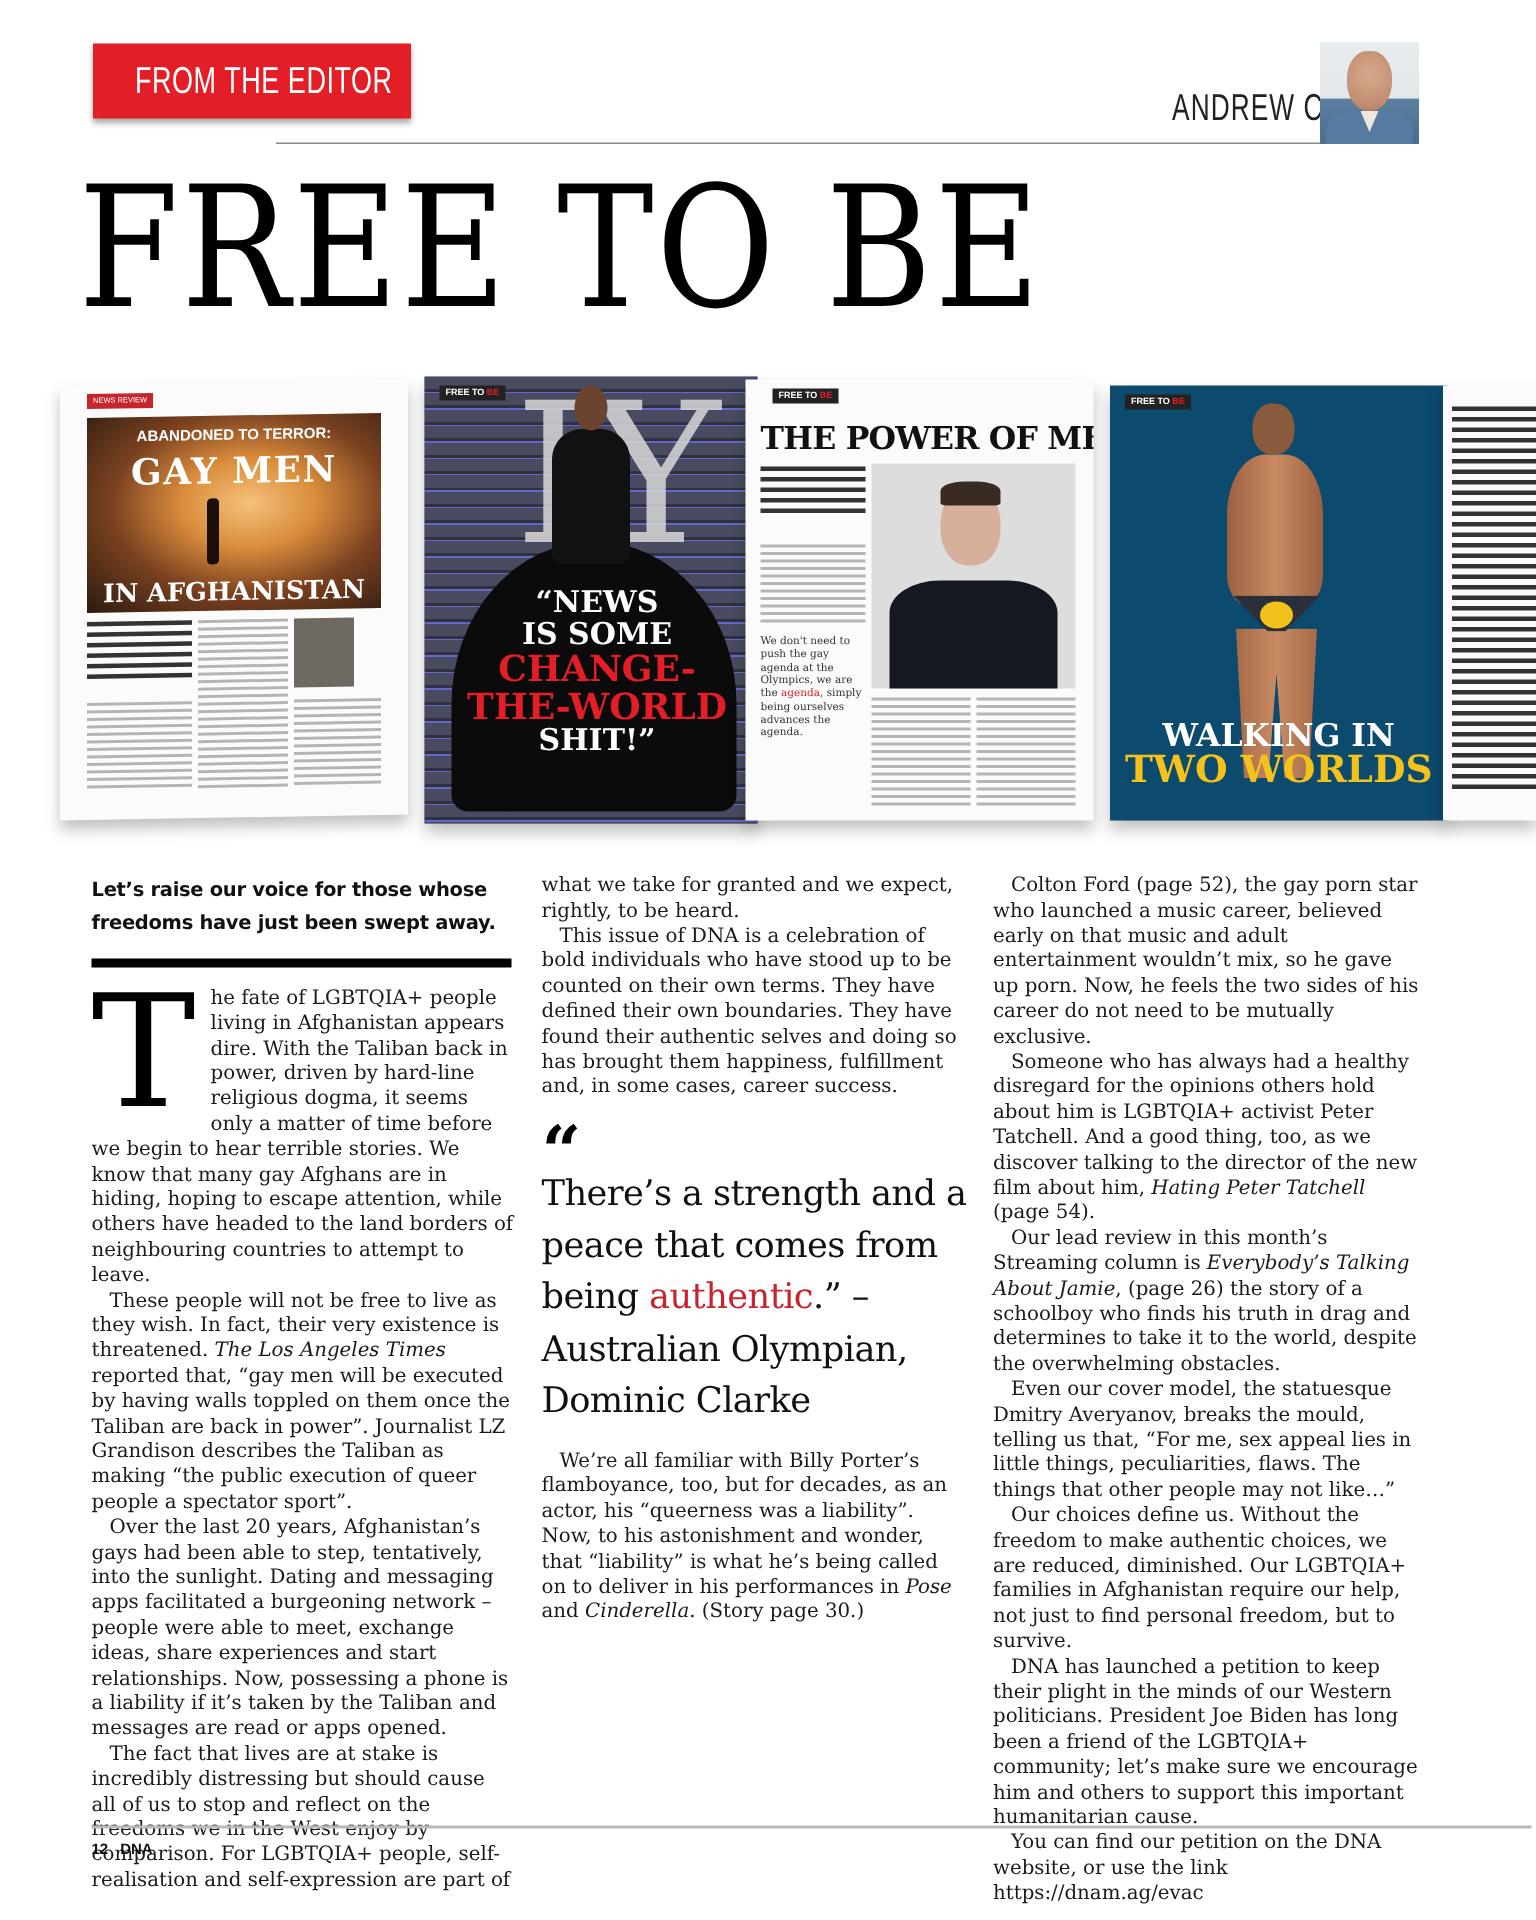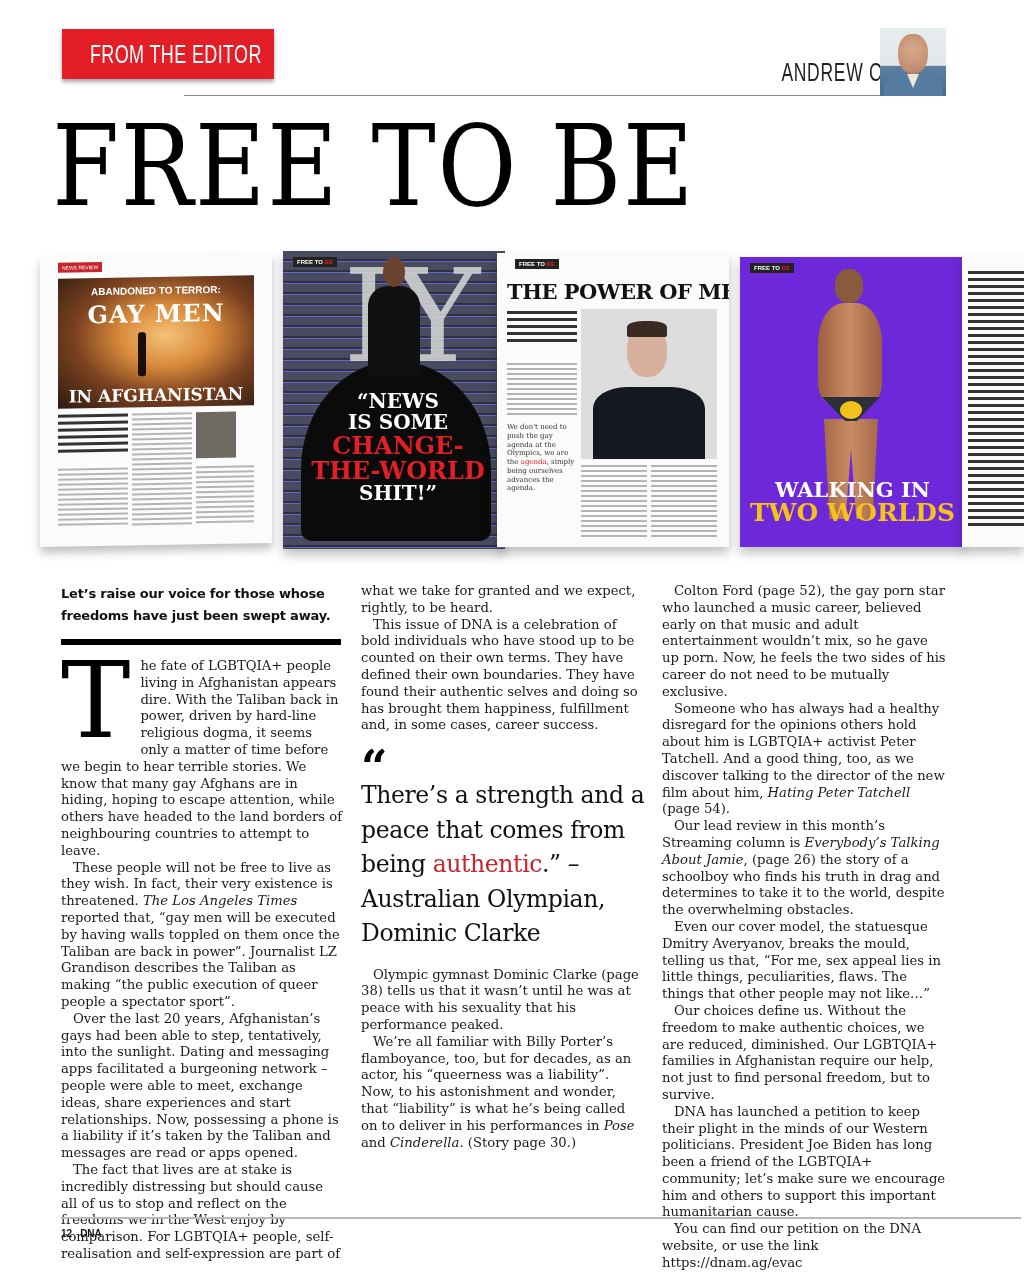--- a/index.html
+++ b/index.html
@@ -43,21 +43,21 @@
     letter-spacing: 2px;
   }
   .main-title span { display: inline-block; transform: scaleX(0.86); font-weight: normal; }
 
   
   .spread { position: absolute; left: 0; top: 243px; width: 1024px; height: 330px; }
   .page { position: absolute; background: #fbfbfb; box-shadow: 0 6px 10px rgba(0,0,0,0.25); overflow: hidden; }
   .p1 { left: 40px; top: 12px; width: 232px; height: 290px; transform: skewY(-1deg); }
   .p2 { left: 283px; top: 8px; width: 222px; height: 298px; background: #3a3d4a; }
   .p3 { left: 497px; top: 10px; width: 232px; height: 294px; }
-  .p4 { left: 740px; top: 14px; width: 225px; height: 290px; background: #6d28d9; }
+  .p4 { left: 740px; top: 14px; width: 225px; height: 290px; background: #0c4a6e; }
   .p5 { left: 962px; top: 14px; width: 62px; height: 290px; }
 
   .mini-tag { position: absolute; font-family: "Liberation Sans", sans-serif; font-size: 6px; font-weight: bold; color: #fff; background: #222; padding: 2px 4px; }
   .mini-tag b { color: #e41e26; }
   .news-tag { position: absolute; left: 18px; top: 6px; background: #c5262c; color: #fff; font-size: 5px; padding: 2px 4px; font-family: "Liberation Sans", sans-serif; }
   .afg-photo { position: absolute; left: 18px; top: 22px; width: 196px; height: 130px;
     background: radial-gradient(ellipse at 55% 45%, #f4c27a 0%, #d98b3b 30%, #7a4120 60%, #2a1a10 100%); }
   .afg-photo .t1 { position:absolute; top:8px; width:100%; text-align:center; color:#fff; font-family:"Liberation Sans",sans-serif; font-weight:bold; font-size:10px; }
   .afg-photo .t2 { position:absolute; top:22px; width:100%; text-align:center; color:#fff; font-family:"DejaVu Serif",serif; font-weight:bold; font-size:24px; letter-spacing:1px; }
   .afg-photo .t3 { position:absolute; bottom:2px; width:100%; text-align:center; color:#fff; font-family:"DejaVu Serif",serif; font-weight:bold; font-size:17px; }
@@ -356,21 +356,20 @@
   <p>The fact that lives are at stake is incredibly distressing but should cause all of us to stop and reflect on the freedoms we in the West enjoy by comparison. For LGBTQIA+ people, self-realisation and self-expression are part of</p>
 </div>
 
 <div class="col col2">
   <p class="noindent">what we take for granted and we expect, rightly, to be heard.</p>
   <p>This issue of DNA is a celebration of bold individuals who have stood up to be counted on their own terms. They have defined their own boundaries. They have found their authentic selves and doing so has brought them happiness, fulfillment and, in some cases, career success.</p>
   <div class="pullquote">
     <div class="pq-mark">“</div>
     <div class="pq-text"><span>There’s a strength and a peace that comes from being </span><span class="red">authentic</span><span>.” – Australian Olympian, Dominic Clarke</span></div>
   </div>
-  <p>Olympic gymnast Dominic Clarke (page 38) tells us that it wasn’t until he was at peace with his sexuality that his performance peaked.</p>
   <p><span>We’re all familiar with Billy Porter’s flamboyance, too, but for decades, as an actor, his “queerness was a liability”. Now, to his astonishment and wonder, that “liability” is what he’s being called on to deliver in his performances in </span><em>Pose</em><span> and </span><em>Cinderella</em><span>. (Story page 30.)</span></p>
 </div>
 
 <div class="col col3">
   <p>Colton Ford (page 52), the gay porn star who launched a music career, believed early on that music and adult entertainment wouldn’t mix, so he gave up porn. Now, he feels the two sides of his career do not need to be mutually exclusive.</p>
   <p><span>Someone who has always had a healthy disregard for the opinions others hold about him is LGBTQIA+ activist Peter Tatchell. And a good thing, too, as we discover talking to the director of the new film about him, </span><em>Hating Peter Tatchell</em><span> (page 54).</span></p>
   <p><span>Our lead review in this month’s Streaming column is </span><em>Everybody’s Talking About Jamie</em><span>, (page 26) the story of a schoolboy who finds his truth in drag and determines to take it to the world, despite the overwhelming obstacles.</span></p>
   <p>Even our cover model, the statuesque Dmitry Averyanov, breaks the mould, telling us that, “For me, sex appeal lies in little things, peculiarities, flaws. The things that other people may not like…”</p>
   <p>Our choices define us. Without the freedom to make authentic choices, we are reduced, diminished. Our LGBTQIA+ families in Afghanistan require our help, not just to find personal freedom, but to survive.</p>
   <p>DNA has launched a petition to keep their plight in the minds of our Western politicians. President Joe Biden has long been a friend of the LGBTQIA+ community; let’s make sure we encourage him and others to support this important humanitarian cause.</p>

